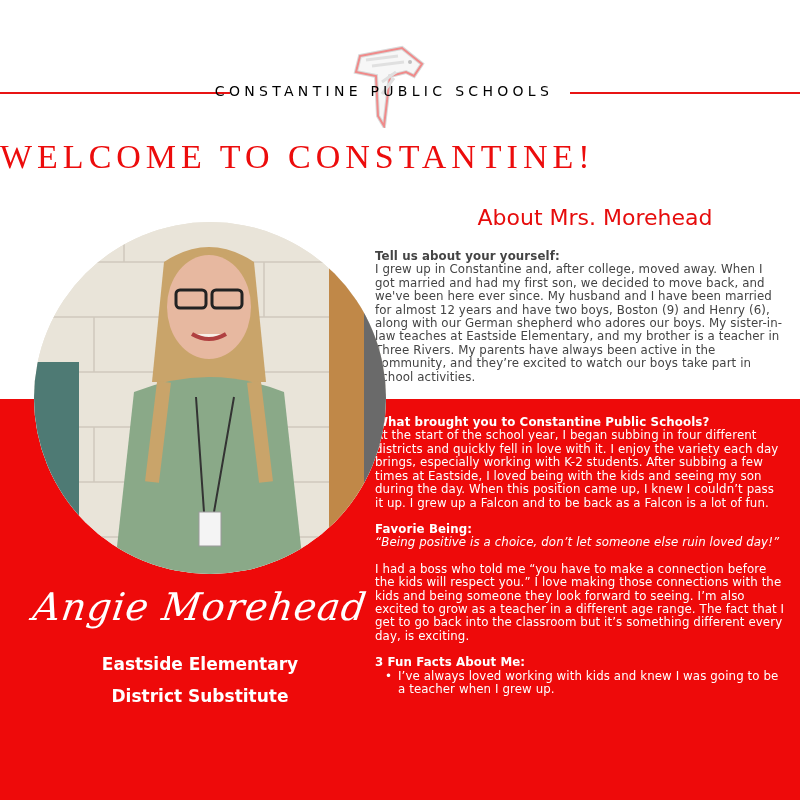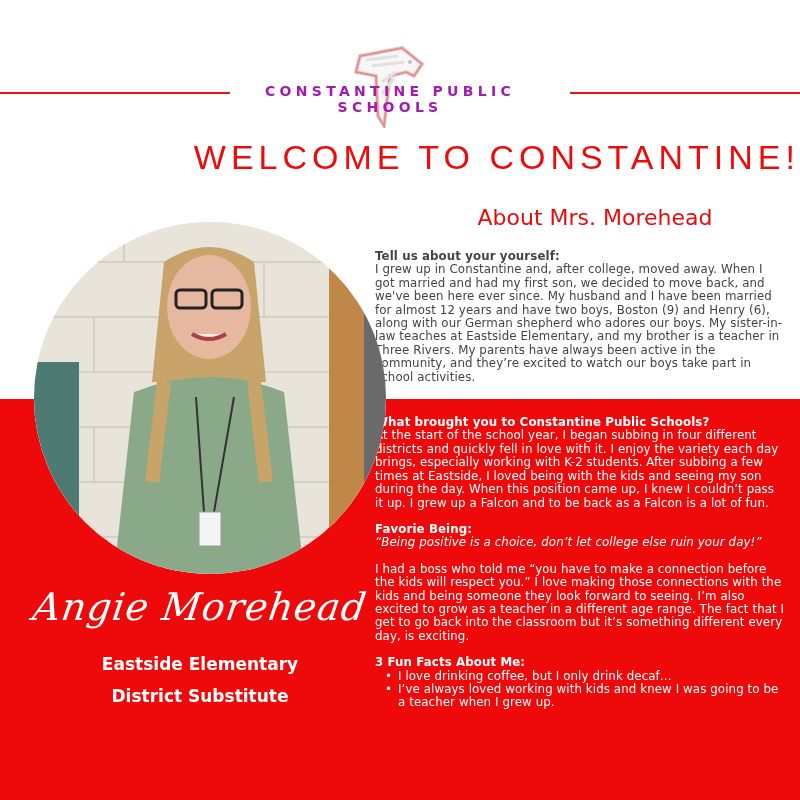--- a/index.html
+++ b/index.html
@@ -2,23 +2,23 @@
 <html><head>
 <meta charset="utf-8">
 <style>
   * { margin:0; padding:0; box-sizing:border-box; }
   html, body { width:800px; height:800px; overflow:hidden; background:#ffffff; }
   body { position:relative; font-family:"Liberation Sans", sans-serif; }
   .red-band { position:absolute; left:0; top:399px; width:800px; height:401px; background:#ee0a0a; }
   .hline { position:absolute; top:92px; height:2px; background:#e81414; }
   .hline.left { left:0; width:230px; }
   .hline.right { left:570px; width:230px; }
-  .school-name { position:absolute; top:83px; left:220px; width:340px; text-align:center; font-size:14px; letter-spacing:4.3px; color:#a21caf; font-family:"DejaVu Sans", sans-serif; font-weight:700; z-index:3; }
+  .school-name { position:absolute; top:83px; left:214px; width:340px; text-align:center; font-size:14px; letter-spacing:4.3px; color:#000000; font-family:"DejaVu Sans", sans-serif; font-weight:400; z-index:3; }
   .logo { position:absolute; left:352px; top:42px; width:76px; height:86px; z-index:2; }
-  .welcome { position:absolute; top:138px; left:0; width:800px; text-align:right; font-size:34px; letter-spacing:5px; color:#ec0c0c; font-family:Liberation Sans, sans-serif; font-weight:300; }
+  .welcome { position:absolute; top:138px; left:0; width:800px; text-align:left; font-size:34px; letter-spacing:5px; color:#ec0c0c; font-family:Liberation Serif, serif; font-weight:300; }
   .about-title { position:absolute; top:205px; left:385px; width:420px; text-align:center; font-size:22px; color:#e60c0c; font-family:"DejaVu Sans", sans-serif; }
   .photo { position:absolute; left:34px; top:222px; width:352px; height:352px; border-radius:50%; overflow:hidden; background:#e8e3d8; z-index:2; }
   .photo svg { width:100%; height:100%; display:block; }
   .content { position:absolute; left:375px; top:250px; width:410px; font-family:"DejaVu Sans", sans-serif; font-size:11.8px; line-height:13.4px; letter-spacing:0.1px; }
   .content .q { font-weight:bold; }
   .sec1 { color:#444; }
   .sec { color:#fff; margin-top:13px; }
   .sec.first-red { margin-top:32px; }
   .quote { font-style:italic; }
   ul.facts { list-style:none; padding-left:10px; }
@@ -87,29 +87,28 @@
   <div class="sec1">
     <div class="q">Tell us about your yourself:</div>
     <div>I grew up in Constantine and, after college, moved away. When I got married and had my first son, we decided to move back, and we've been here ever since. My husband and I have been married for almost 12 years and have two boys, Boston (9) and Henry (6), along with our German shepherd who adores our boys. My sister-in-law teaches at Eastside Elementary, and my brother is a teacher in Three Rivers. My parents have always been active in the community, and they’re excited to watch our boys take part in school activities.</div>
   </div>
   <div class="sec first-red">
     <div class="q">What brought you to Constantine Public Schools?</div>
     <div>At the start of the school year, I began subbing in four different districts and quickly fell in love with it. I enjoy the variety each day brings, especially working with K-2 students. After subbing a few times at Eastside, I loved being with the kids and seeing my son during the day. When this position came up, I knew I couldn’t pass it up. I grew up a Falcon and to be back as a Falcon is a lot of fun.</div>
   </div>
   <div class="sec">
     <div class="q">Favorie Being:</div>
-    <div class="quote">“Being positive is a choice, don’t let college else ruin your day!”</div>
+    <div class="quote">“Being positive is a choice, don’t let someone else ruin loved day!”</div>
   </div>
   <div class="sec">
     <div>I had a boss who told me “you have to make a connection before the kids will respect you.” I love making those connections with the kids and being someone they look forward to seeing. I’m also excited to grow as a teacher in a different age range. The fact that I get to go back into the classroom but it’s something different every day, is exciting.</div>
   </div>
   <div class="sec">
     <div class="q">3 Fun Facts About Me:</div>
     <ul class="facts">
-      <li>I love drinking coffee, but I only drink decaf…</li>
       <li>I’ve always loved working with kids and knew I was going to be a teacher when I grew up.</li>
     </ul>
   </div>
 </div>
 
 <div class="name-script">Angie Morehead</div>
 <div class="role r1">Eastside Elementary</div>
 <div class="role r2">District Substitute</div>
 
 </body></html>

